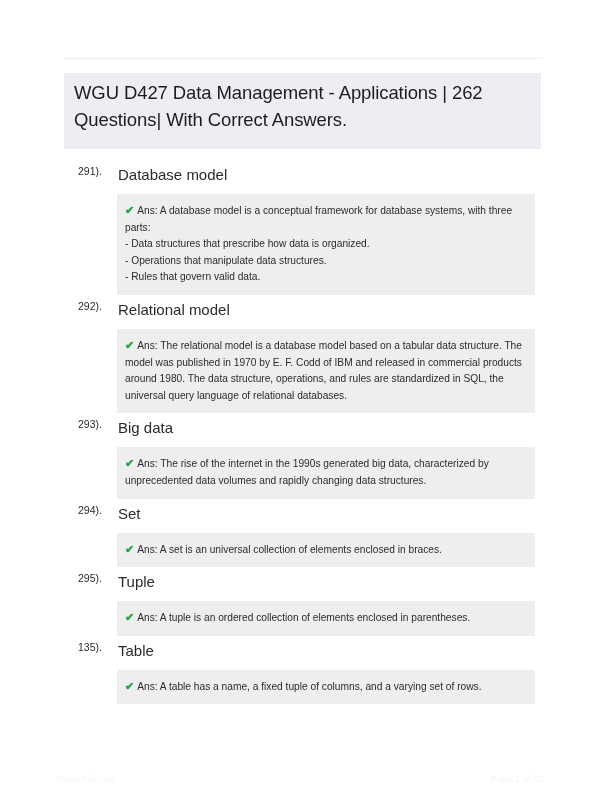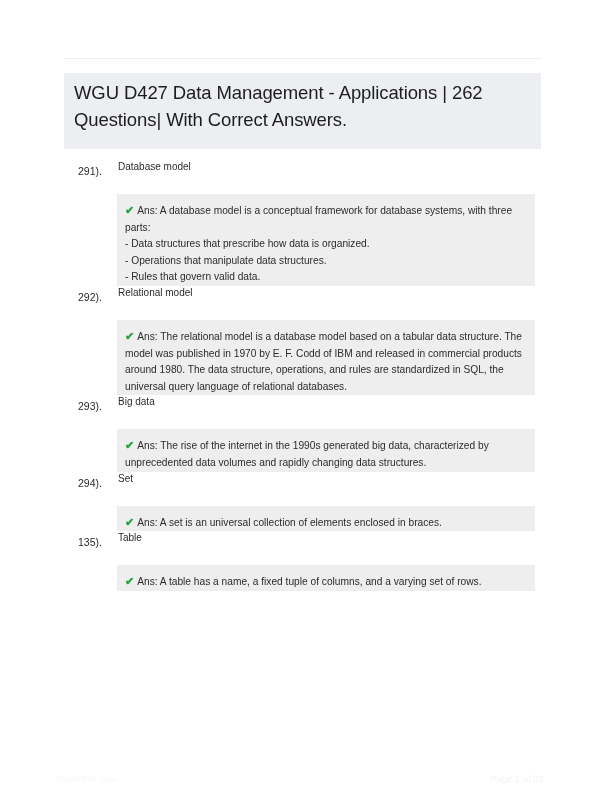--- a/index.html
+++ b/index.html
@@ -70,32 +70,32 @@
     left: 78px;
     top: 4px;
     font-size: 10.5px;
     color: #2b2b2b;
     line-height: 14px;
     white-space: nowrap;
   }
   .q-label {
     position: absolute;
     left: 118px;
-    top: 0;
-    font-size: 10px;
+    top: 8px;
+    font-size: 15px;
     color: #2b2b2b;
     line-height: 14px;
     white-space: nowrap;
   }
   .answer-box {
     margin: 9px 0 0 117px;
     width: 418px;
     box-sizing: border-box;
     background: #eeeeef;
-    padding: 8px 10px 0 8px;
+    padding: 8px 10px 9px 8px;
   }
   .answer-line {
     font-size: 10.2px;
     line-height: 16.6px;
     color: #2b2b2b;
   }
   .check-icon {
     color: #25a244;
     font-size: 11px;
     font-weight: bold;
@@ -175,20 +175,29 @@
         <div class="q-row">
           <span class="q-num">294).</span>
           <span class="q-label">Set</span>
         </div>
         <div class="answer-box">
           <div class="answer-line"><span class="check-icon" style="color: rgb(37, 162, 68);">✔</span><span>Ans: A set is an universal collection of elements enclosed in braces.</span></div>
         </div>
       </div>
       <div class="qa-item">
         <div class="q-row">
+          <span class="q-num">295).</span>
+          <span class="q-label">Tuple</span>
+        </div>
+        <div class="answer-box">
+          <div class="answer-line"><span class="check-icon" style="color: rgb(37, 162, 68);">✔</span><span>Ans: A tuple is an ordered collection of elements enclosed in parentheses.</span></div>
+        </div>
+      </div>
+      <div class="qa-item">
+        <div class="q-row">
           <span class="q-num">135).</span>
           <span class="q-label">Table</span>
         </div>
         <div class="answer-box">
           <div class="answer-line"><span class="check-icon" style="color: rgb(37, 162, 68);">✔</span><span>Ans: A table has a name, a fixed tuple of columns, and a varying set of rows.</span></div>
         </div>
       </div>
     </div>
 
   <div class="footer">

